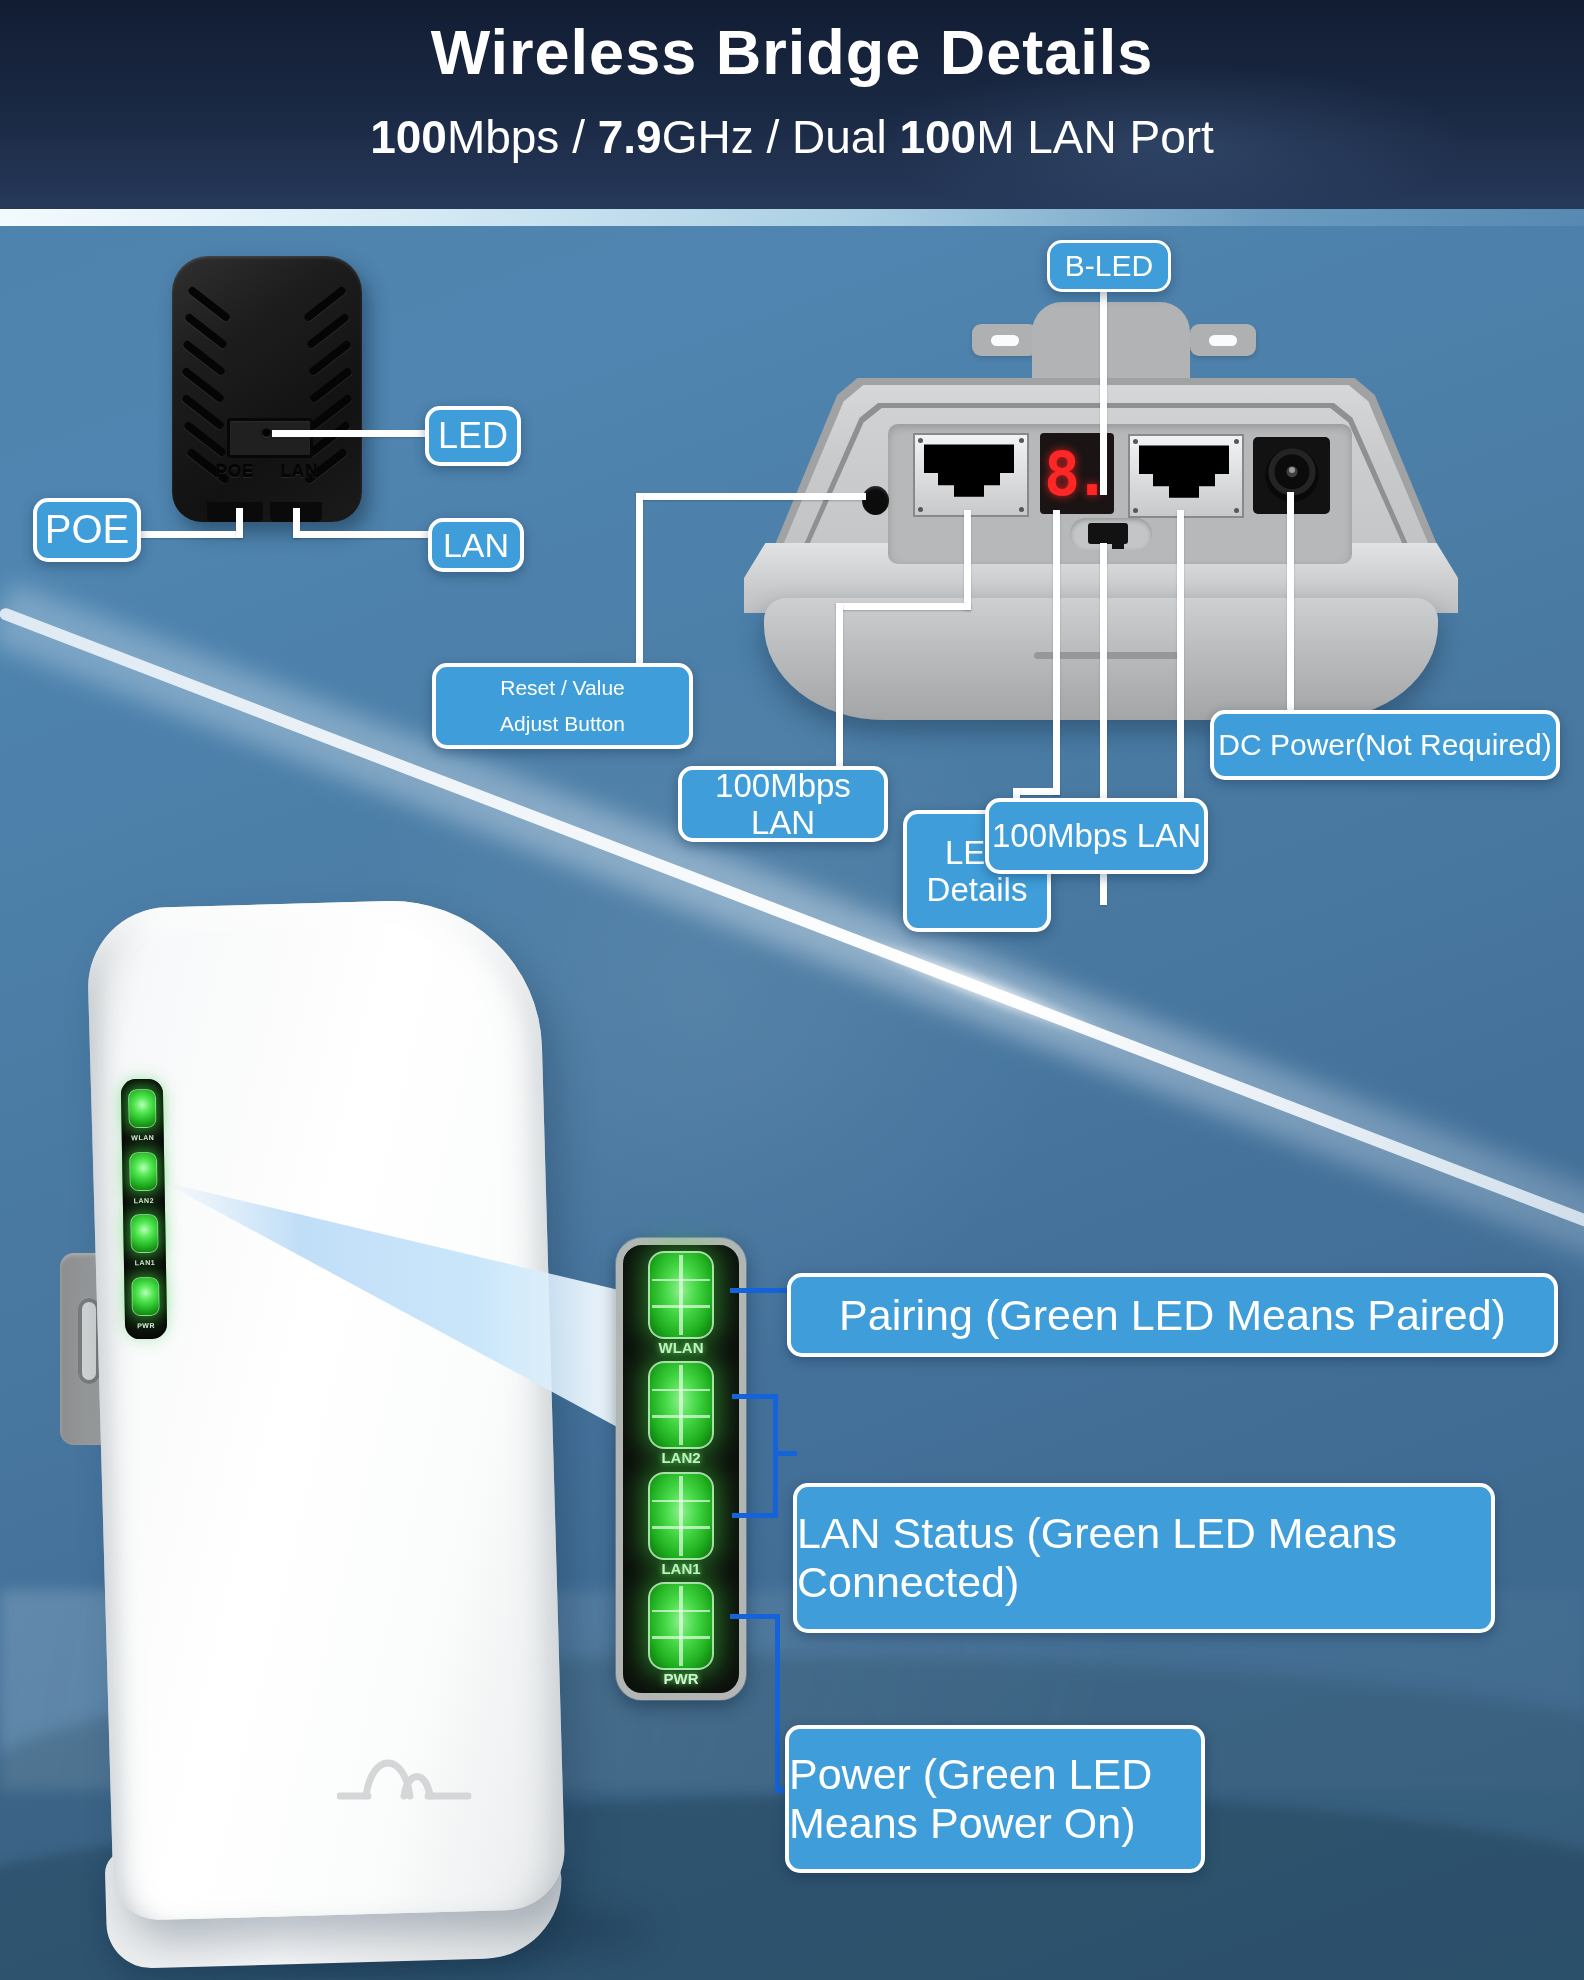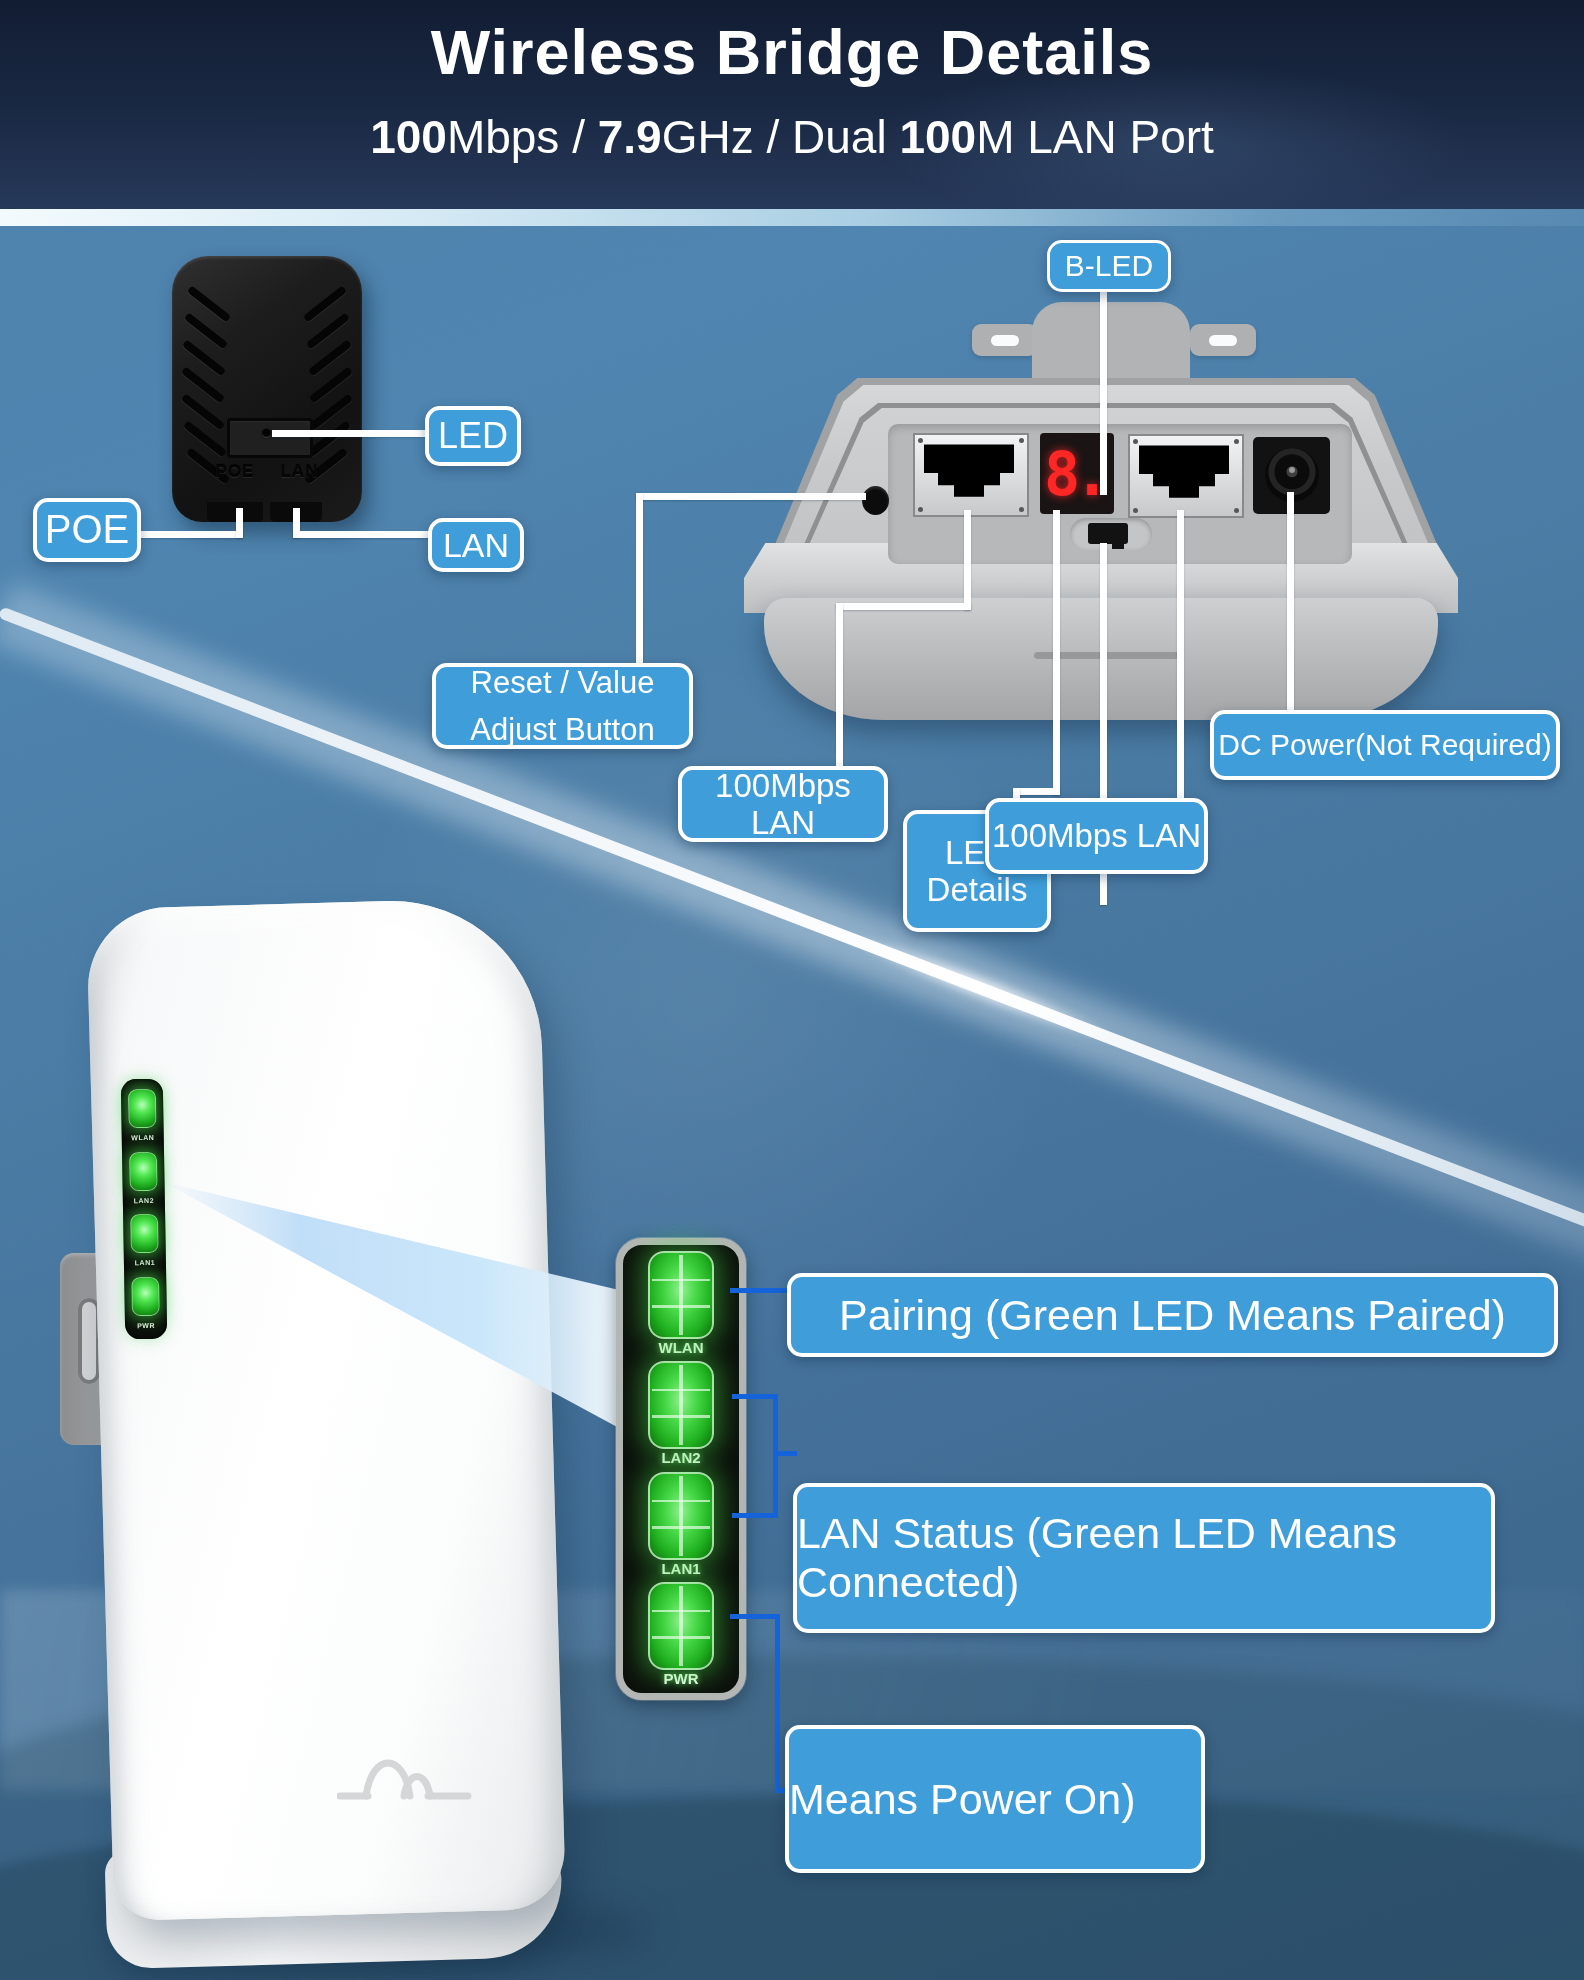--- a/index.html
+++ b/index.html
@@ -309,34 +309,35 @@
   <div class="bl" style="left:732px;top:1513px;width:46px;height:5px;"></div>
   <div class="bl" style="left:773px;top:1451px;width:24px;height:5px;"></div>
   <div class="bl" style="left:730px;top:1614px;width:50px;height:5px;"></div>
   <div class="bl" style="left:775px;top:1614px;width:5px;height:179px;"></div>
   <div class="bl" style="left:775px;top:1788px;width:16px;height:5px;"></div>
 
   <div class="co" style="left:425px;top:406px;width:88px;height:52px;font-size:36px;">LED</div>
   <div class="co" style="left:33px;top:498px;width:100px;height:56px;font-size:40px;">POE</div>
   <div class="co" style="left:428px;top:518px;width:88px;height:46px;font-size:34px;">LAN</div>
   <div class="co" style="left:1047px;top:240px;width:118px;height:46px;font-size:30px;border-width:3px;">B-LED</div>
-  <div class="co" style="left:432px;top:663px;width:253px;height:78px;font-size:31px;gap:12px;">
+  <div class="co" style="left:432px;top:663px;width:253px;height:78px;font-size:21px;gap:12px;">
     <div>Reset / Value</div>
     <div>Adjust Button</div>
   </div>
   <div class="co" style="left:678px;top:766px;width:202px;height:68px;font-size:33px;">100Mbps LAN</div>
   <div class="co" style="left:903px;top:810px;width:140px;height:114px;font-size:33px;">
     <div>LED</div>
     <div>Details</div>
   </div>
   <div class="co" style="left:985px;top:798px;width:215px;height:68px;font-size:33px;">100Mbps LAN</div>
   <div class="co" style="left:1210px;top:710px;width:342px;height:62px;font-size:30px;">DC Power(Not Required)</div>
 
   <div class="co" style="left:787px;top:1273px;width:763px;height:76px;font-size:43px;">Pairing (Green LED Means Paired)</div>
   <div class="co left" style="left:793px;top:1483px;width:694px;height:142px;font-size:43px;">
     <div>LAN Status (Green LED Means</div>
     <div>Connected)</div>
   </div>
   <div class="co left" style="left:785px;top:1725px;width:412px;height:140px;font-size:43px;">
+    <div>Power (Green LED</div>
     <div>Means Power On)</div>
   </div>
 
 </div>
 
 </body></html>

